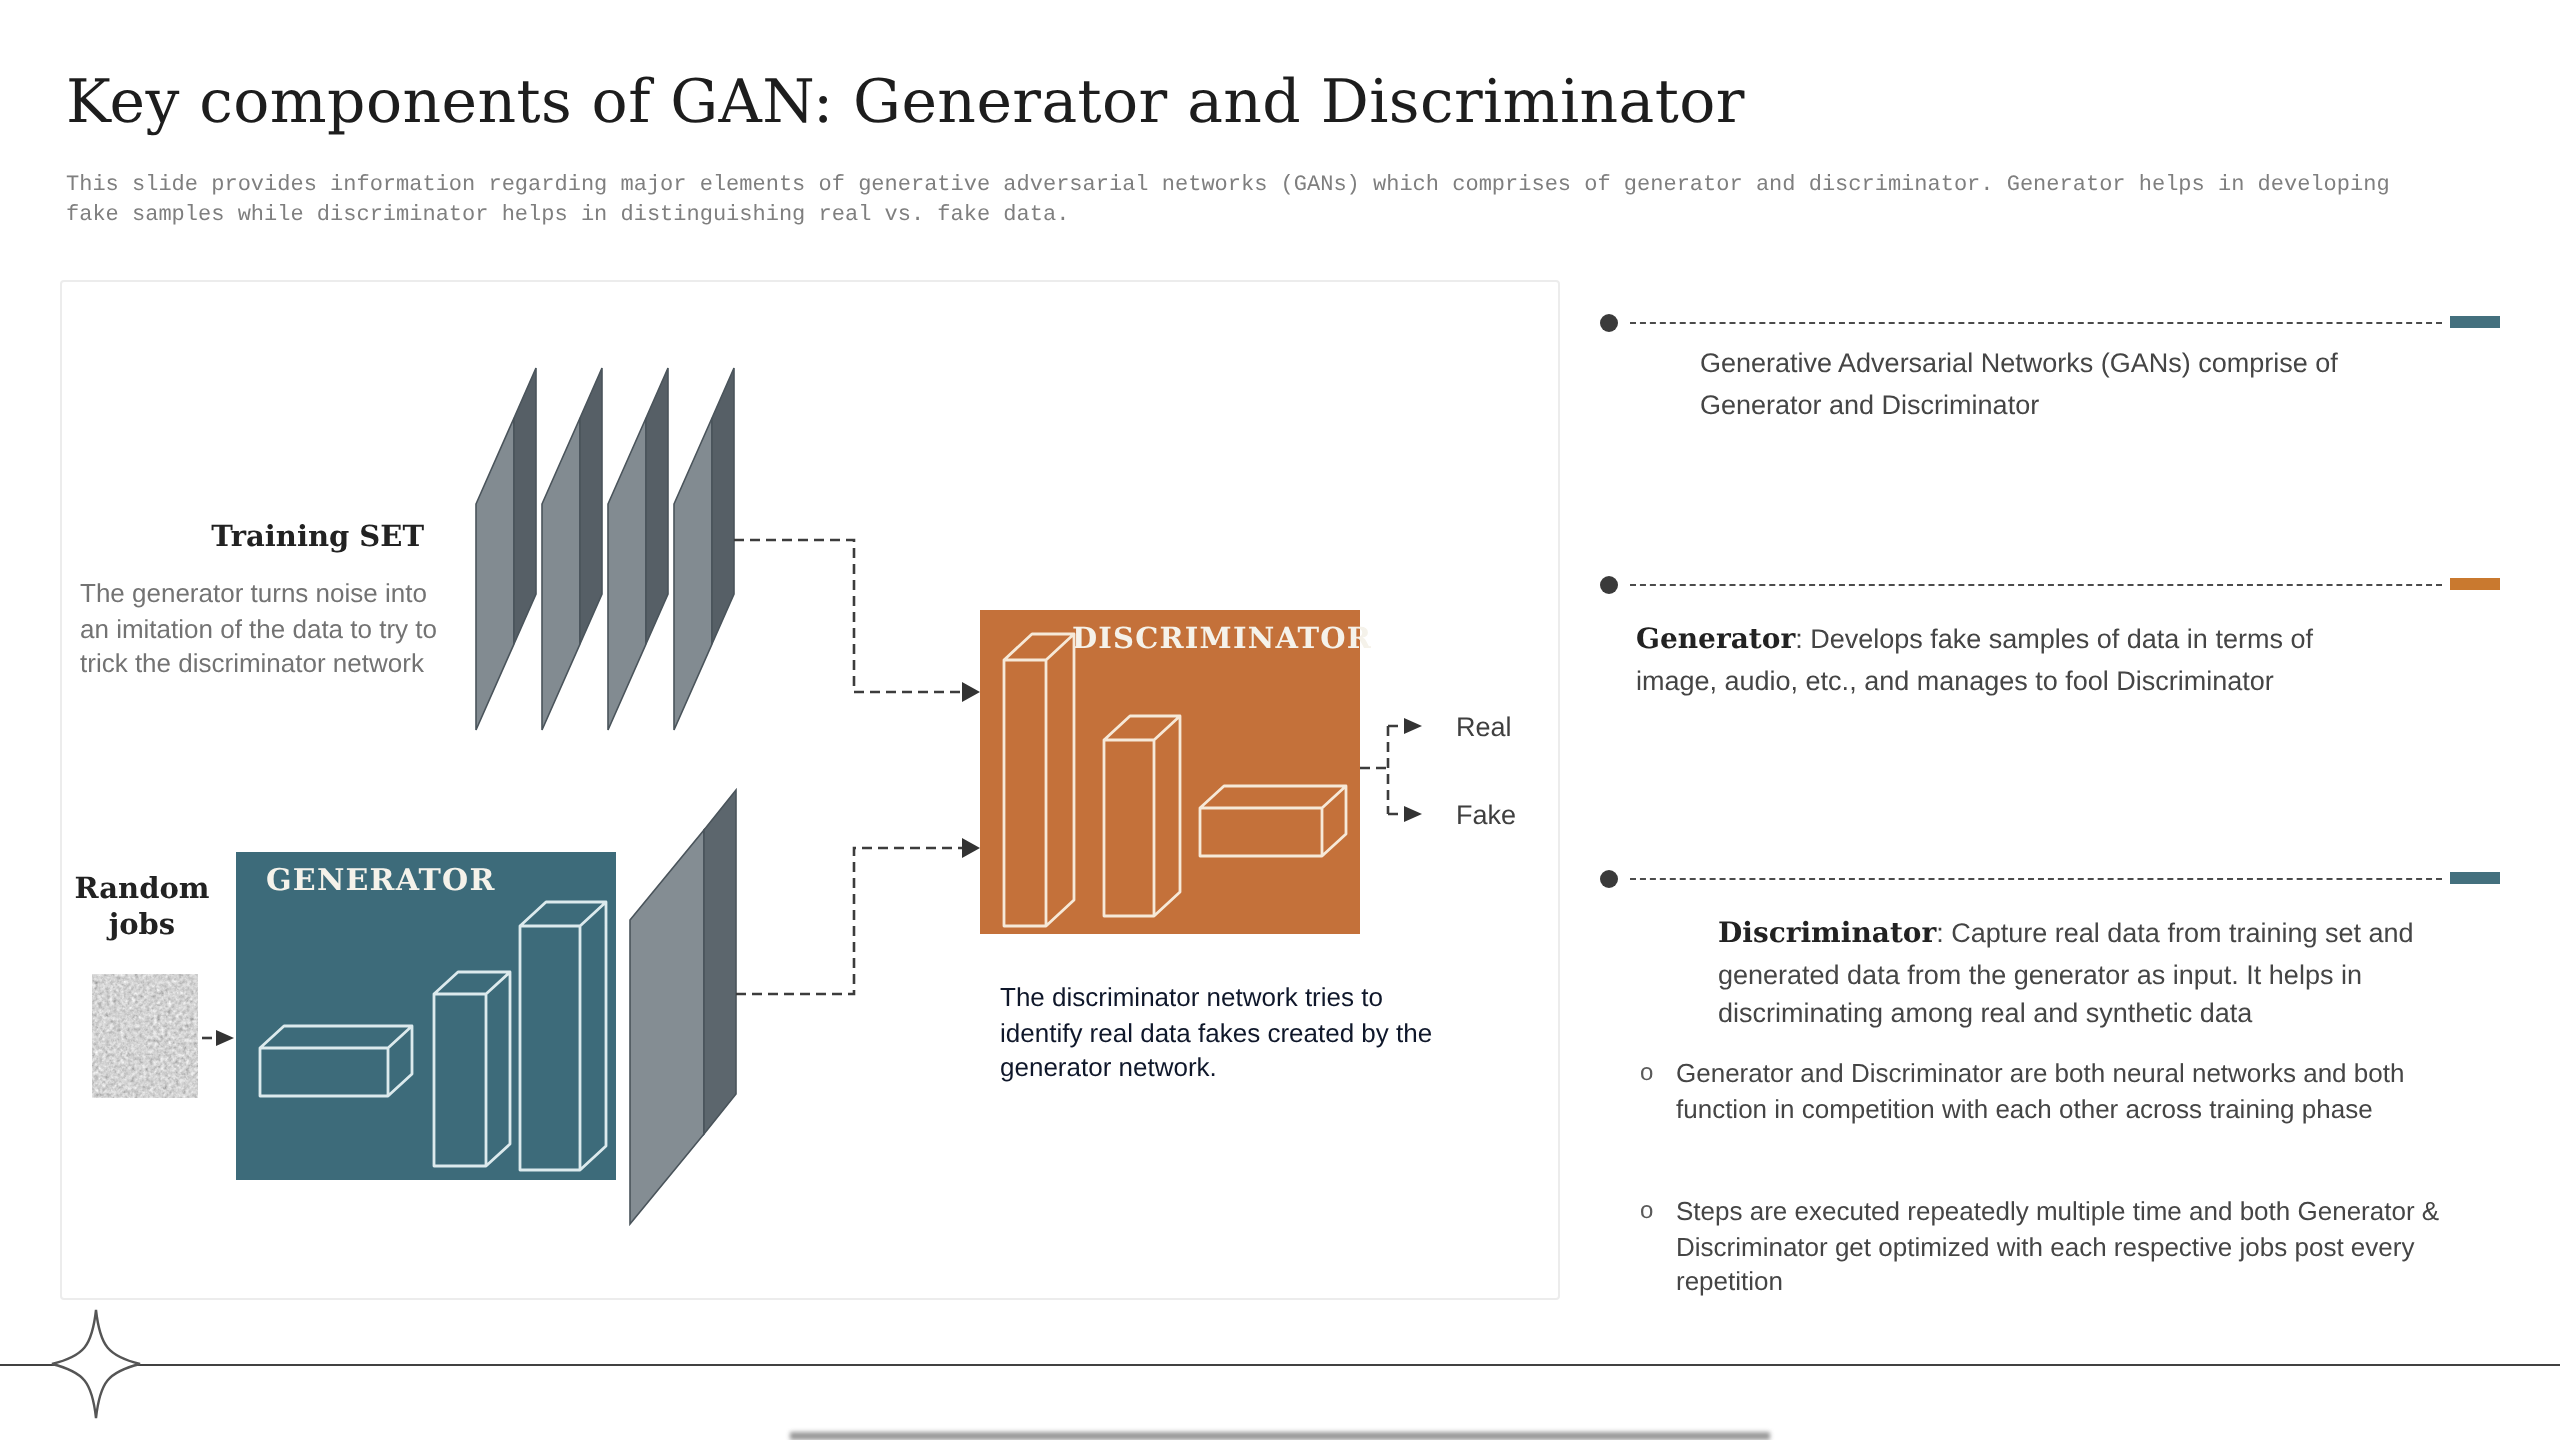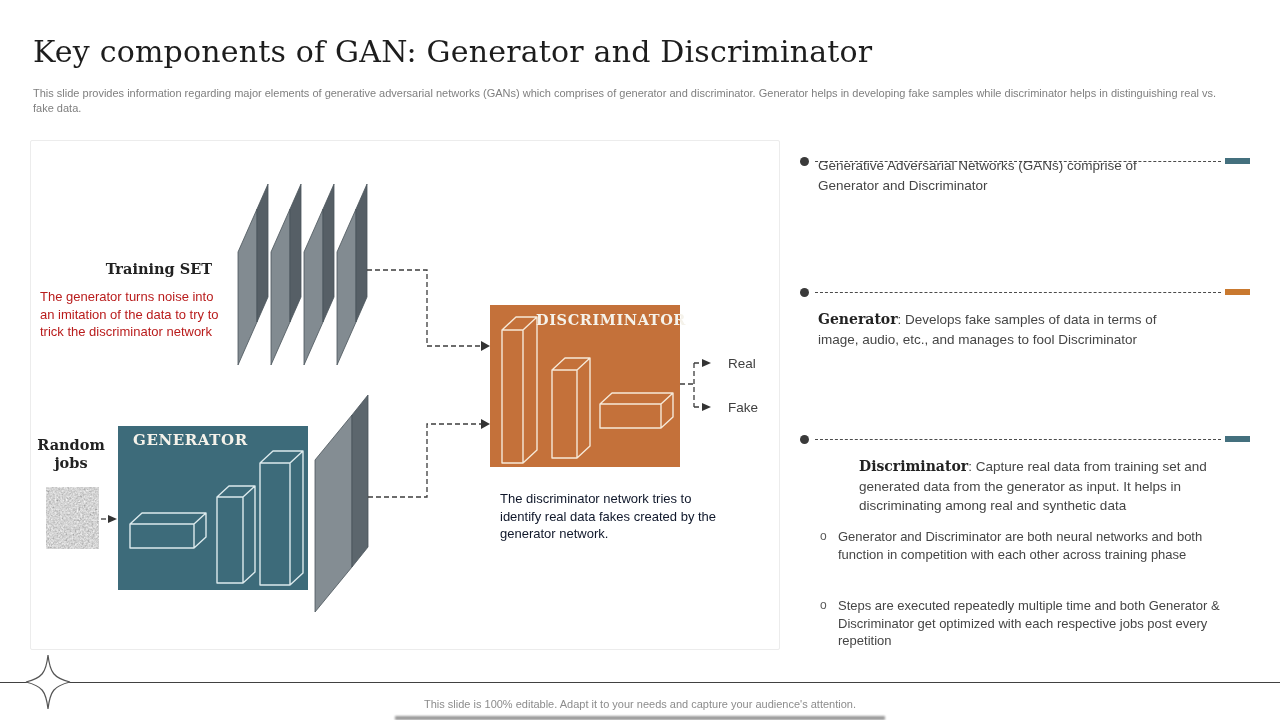--- a/index.html
+++ b/index.html
@@ -2,36 +2,36 @@
 <html><head>
 <meta charset="utf-8">
 <style>
   html,body{margin:0;padding:0;background:#fff;}
   .slide{position:relative;width:1280px;height:720px;background:#ffffff;overflow:hidden;
          font-family:"Liberation Sans",sans-serif;}
   .abs{position:absolute;}
 
   .title{left:33px;top:34px;width:1000px;font-family:"DejaVu Serif",serif;
          font-size:30px;color:#1d1d1d;letter-spacing:.2px;}
-  .subtitle{left:33px;top:86px;width:1185px;font-size:11px;line-height:15px;color:#7f7f7f;}
+  .subtitle{left:33px;top:86px;width:1185px;font-size:11px;line-height:15px;color:#7f7f7f;font-family:Liberation Mono, monospace;}
 
   .panel{left:30px;top:140px;width:748px;height:508px;border:1px solid #ececec;border-radius:2px;background:#fff;}
 
   .diagram-svg{left:30px;top:140px;pointer-events:none;}
 
   .genbox{left:118px;top:426px;width:190px;height:164px;}
   .discbox{left:490px;top:305px;width:190px;height:162px;}
   .boxlabel{font-family:"DejaVu Serif",serif;font-weight:bold;color:#f5f2ea;letter-spacing:.6px;}
   .genlabel{left:133px;top:431px;font-size:15px;}
   .disclabel{left:536px;top:311px;font-size:14.5px;}
 
   .seriflabel{font-family:"DejaVu Serif",serif;font-weight:bold;color:#222;font-size:14.5px;}
   .trainlabel{left:34px;top:260px;width:178px;text-align:right;}
   .noiselabel{left:34px;top:436px;width:74px;text-align:center;line-height:18px;}
-  .gendesc{left:40px;top:288px;width:186px;font-size:13px;line-height:17.5px;color:#b91c1c;}
+  .gendesc{left:40px;top:288px;width:186px;font-size:13px;line-height:17.5px;color:#737373;}
   .discdesc{left:500px;top:490px;width:232px;font-size:13px;line-height:17.5px;color:#0f172a;}
   .outlabel{font-size:13.5px;color:#3f3f3f;}
 
   .noiseimg{left:46px;top:487px;width:53px;height:62px;}
 
   .point-row{left:800px;width:450px;height:10px;display:flex;align-items:center;}
   .pdot{width:9px;height:9px;border-radius:50%;background:#3a3a3a;flex:0 0 auto;margin-right:6px;}
   .pline{flex:1;height:0;border-top:1.5px dashed #4b4b4b;}
   .pbar{width:25px;height:6px;margin-left:4px;flex:0 0 auto;}
   .ptext{left:818px;width:382px;font-size:13.5px;line-height:19.5px;color:#454545;}
@@ -128,21 +128,21 @@
       <polygon points="702,359 711,363 702,367"></polygon>
       <polygon points="702,403 711,407 702,411"></polygon>
     </g>
   </svg>
 
   <div class="abs point-row" style="top:156px;">
     <div class="pdot"></div>
     <div class="pline"></div>
     <div class="pbar" style="background: rgb(68, 112, 126);"></div>
   </div>
-  <div class="abs ptext" style="top:156px;">
+  <div class="abs ptext" style="top:172px;margin-left:32px;">
     <span class="lead"></span><span>Generative Adversarial Networks (GANs) comprise of Generator and Discriminator</span>
   </div>
 
   <div class="abs point-row" style="top:287px;">
     <div class="pdot"></div>
     <div class="pline"></div>
     <div class="pbar" style="background: rgb(201, 121, 47);"></div>
   </div>
   <div class="abs ptext" style="top:310px;">
     <span class="lead">Generator</span><span>: Develops fake samples of data in terms of image, audio, etc., and manages to fool Discriminator</span>
@@ -163,16 +163,15 @@
   </div>
   <div class="abs subbullet" style="top:597px;">
     <span class="sbmark">o</span>
     <span>Steps are executed repeatedly  multiple time and both Generator &amp; Discriminator get optimized with each respective jobs post every repetition</span>
   </div>
 
   <div class="abs footer-line"></div>
   <svg class="abs sparkle" width="48" height="58" viewBox="0 0 48 58">
     <path d="M24,2 C26,20 30,25 46,29 C30,33 26,38 24,56 C22,38 18,33 2,29 C18,25 22,20 24,2 Z" fill="#ffffff" stroke="#555" stroke-width="1.2"></path>
   </svg>
-  <div class="abs footer-text">This slide is 100% editable. Adapt it to your needs and capture your audience's attention.</div>
   <div class="abs footer-smudge"></div>
 
 </div>
 
 </body></html>

